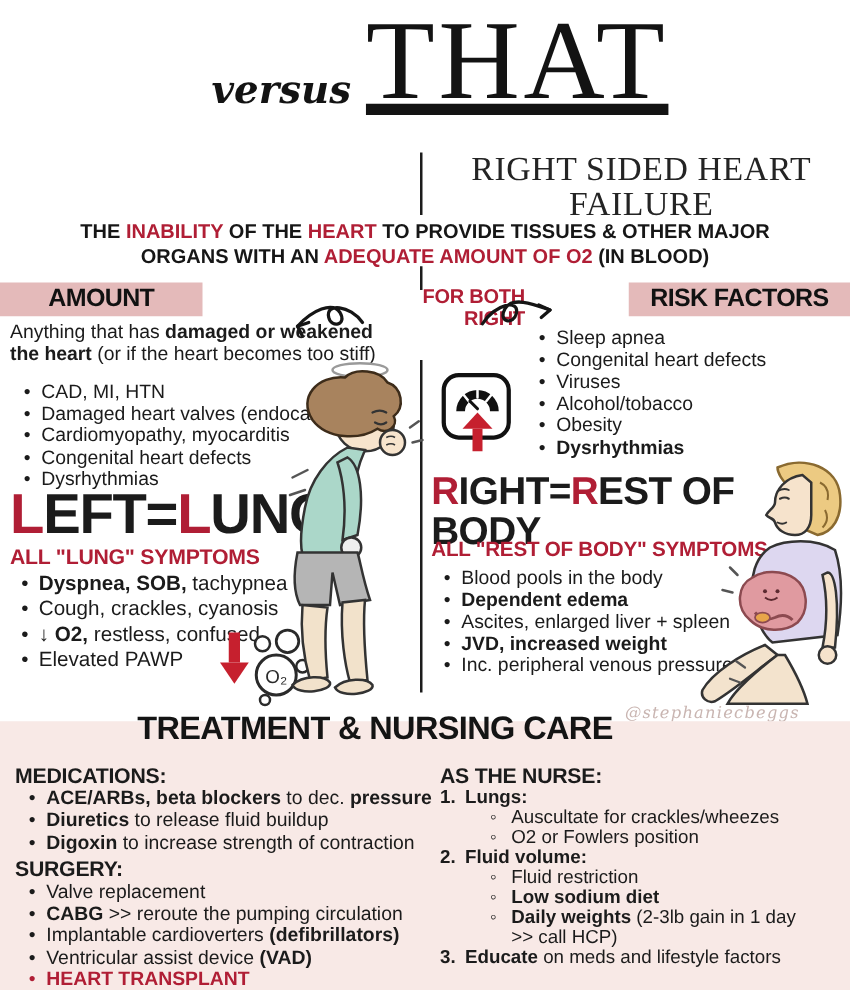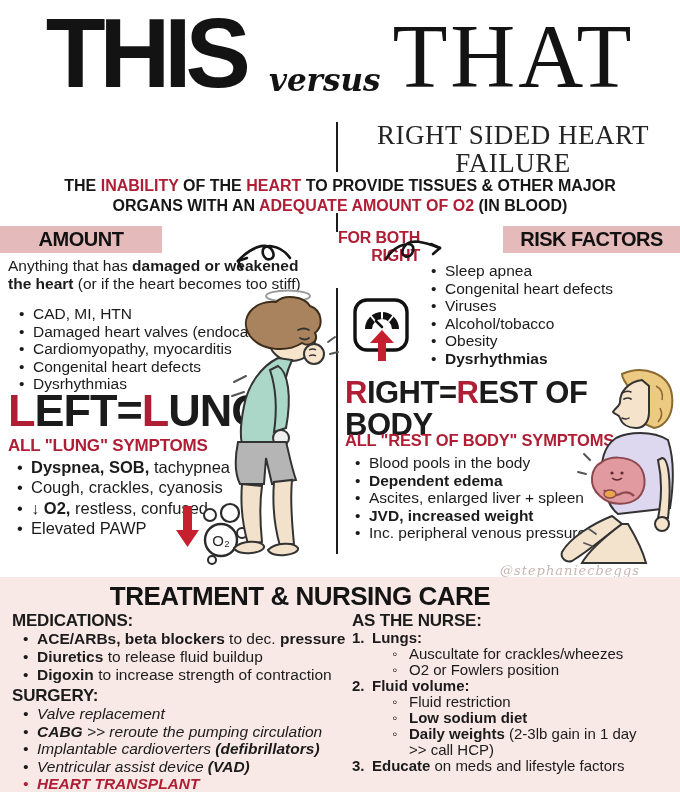--- a/index.html
+++ b/index.html
@@ -11,21 +11,21 @@
   html,body{margin:0;padding:0;background:#fff;}
   .page{position:relative;width:680px;height:792px;background:#fff;overflow:hidden;
         font-family:"Liberation Sans",sans-serif;color:var(--ink);}
   .b{font-weight:bold;}
   .r{color:var(--red);}
 
   
   .title-row{position:absolute;top:4px;left:0;width:680px;display:flex;justify-content:center;align-items:baseline;}
   .t-this{font-size:98px;font-weight:bold;letter-spacing:-6px;line-height:1;color:#131313;}
   .t-versus{font-family:"DejaVu Serif",serif;font-style:italic;font-weight:bold;font-size:31px;margin:0 12px 0 24px;position:relative;top:4px;color:#131313;}
-  .t-that{font-family:"Liberation Serif",serif;font-size:90px;line-height:1;letter-spacing:3px;color:#131313;}
+  .t-that{font-family:"Liberation Serif",serif;font-size:90px;line-height:1;letter-spacing:3px;color:#131313;text-decoration:underline;}
 
   
   .col-heading{position:absolute;top:122px;width:302px;text-align:center;font-family:"Liberation Serif",serif;
                font-size:27px;line-height:1.02;letter-spacing:.5px;color:#242424;}
   .col-heading.left{left:16px;}
   .col-heading.right{left:362px;}
 
   .definition{position:absolute;top:176px;left:28px;width:624px;text-align:center;
               font-size:16px;font-weight:bold;line-height:1.22;color:#161616;}
 
@@ -67,30 +67,30 @@
   .body-head{position:absolute;top:377px;left:345px;width:262px;font-size:31px;font-weight:bold;letter-spacing:-.5px;line-height:1.03;}
   .body-sub{position:absolute;top:431px;left:345px;font-size:16.5px;font-weight:bold;color:var(--red);letter-spacing:-.2px;}
   .body-list{position:absolute;top:454px;left:352px;width:246px;font-size:15.5px;}
   .body-list>li{line-height:17.5px;}
 
   .watermark{position:absolute;top:563px;left:500px;font-family:"DejaVu Serif",serif;font-style:italic;
              font-size:13px;color:#c9b5b1;letter-spacing:1px;}
 
   
   .section{position:absolute;left:0;top:577px;width:680px;height:215px;background:var(--secbg);}
-  .section-title{position:absolute;top:581px;left:0;width:600px;text-align:center;
+  .section-title{position:absolute;top:567px;left:0;width:600px;text-align:center;
                  font-size:26px;font-weight:bold;letter-spacing:-.5px;color:#141414;}
   .sub-h{position:absolute;font-size:17px;font-weight:bold;letter-spacing:-.2px;}
   .meds-h{top:611px;left:12px;}
   .surg-h{top:686px;left:12px;}
   .nurse-h{top:611px;left:352px;}
   .meds-list{position:absolute;top:630px;left:20px;width:336px;font-size:15.5px;}
   .meds-list>li{line-height:18px;}
   .surg-list{position:absolute;top:705px;left:20px;width:340px;font-size:15.5px;}
-  .surg-list>li{line-height:17.5px;font-style:italic;}
+  .surg-list>li{line-height:17.5px;}
 
   ol.nlist{position:absolute;top:630px;left:352px;width:300px;margin:0;padding:0;list-style:none;
            counter-reset:n;font-size:15px;}
   ol.nlist>li{counter-increment:n;position:relative;padding-left:20px;line-height:16px;}
   ol.nlist>li::before{content:counter(n) ".";position:absolute;left:0;font-weight:bold;}
   ol.nlist ul.sub{list-style:none;margin:0;padding:0;}
   ol.nlist ul.sub>li{position:relative;padding-left:19px;margin-left:18px;line-height:16px;}
   ol.nlist ul.sub>li::before{content:"\25E6";position:absolute;left:2px;font-weight:bold;}
 
   
@@ -101,21 +101,20 @@
   .o2-icon{left:174px;top:502px;}
   .boy{left:220px;top:286px;}
   .woman{left:556px;top:366px;}
 </style>
 </head>
 <body>
 
 <div class="page">
 
   <div class="title-row">
-    <span class="t-this">THIS</span>
     <span class="t-versus">versus</span>
     <span class="t-that">THAT</span>
   </div>
 
   <div class="col-heading right">RIGHT SIDED HEART FAILURE</div>
   <div class="dv dv1"></div>
   <div class="dv dv2"></div>
   <div class="dv dv3"></div>
 
   <div class="definition"><span>THE </span><span class="r">INABILITY</span><span> OF THE </span><span class="r">HEART</span><span> TO PROVIDE TISSUES &amp; OTHER MAJOR ORGANS WITH AN </span><span class="r">ADEQUATE AMOUNT OF O2</span><span> (IN BLOOD)</span></div>

